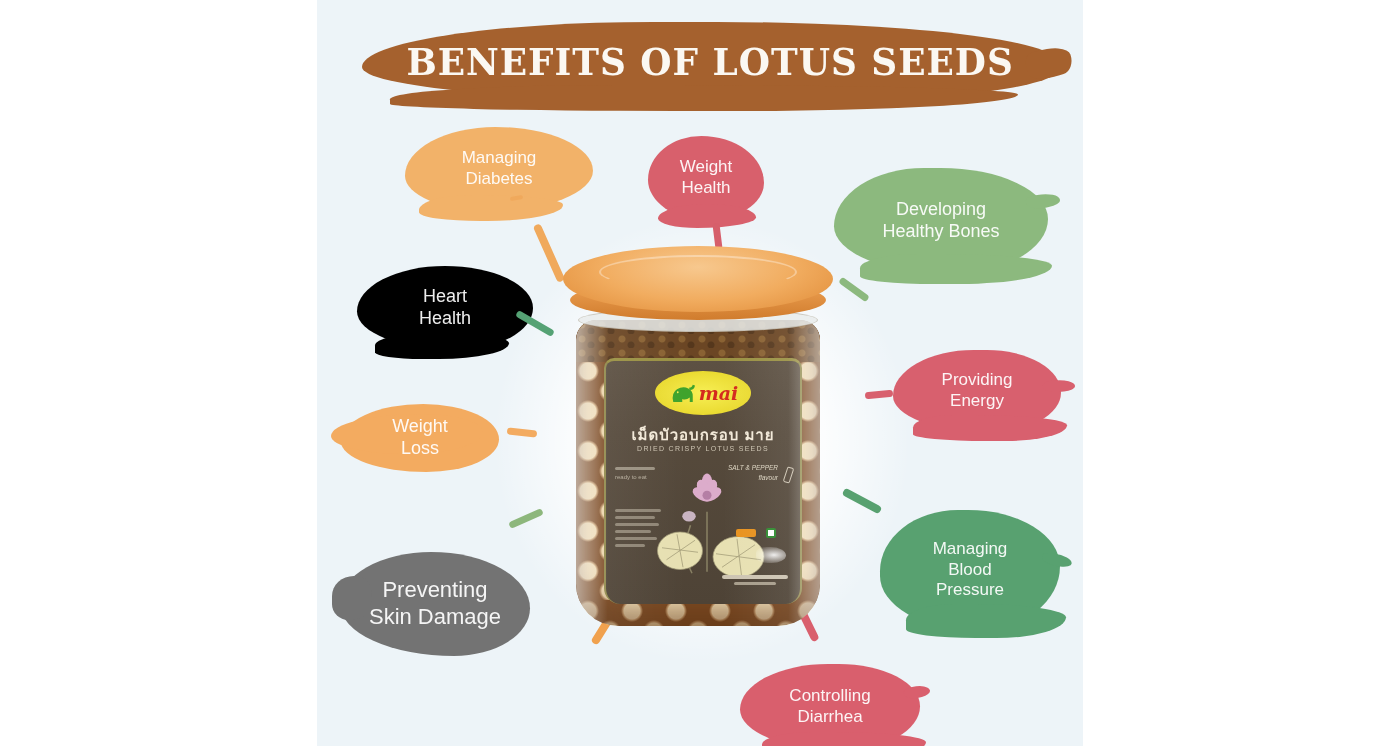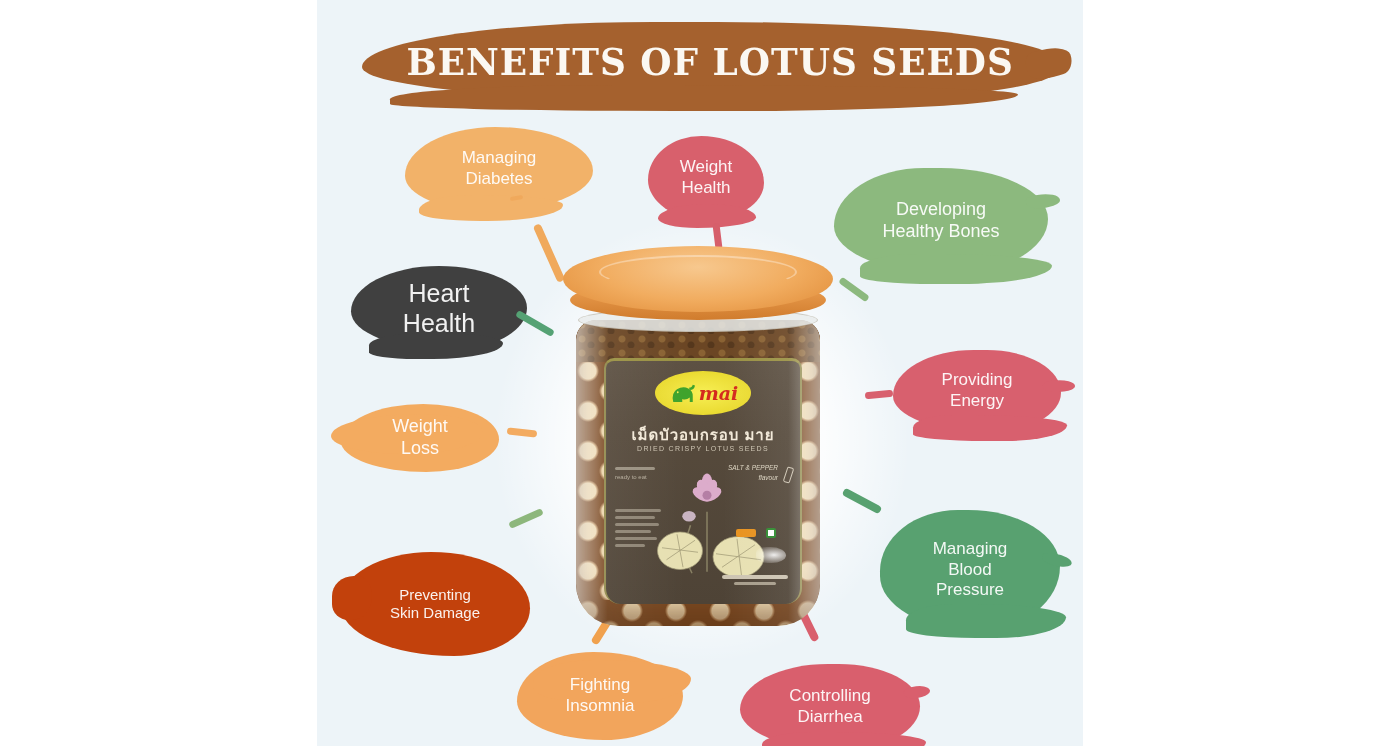--- a/index.html
+++ b/index.html
@@ -43,21 +43,21 @@
   #b2::before { left:10px; right:8px; bottom:-8px; height:24px;
         border-radius:50% 50% 60% 40% / 60% 55% 45% 40%; }
 
   #b3 { left:517px; top:168px; width:214px; height:106px; background:#8cb97e; font-size:18px;
         border-radius:42% 50% 46% 54% / 55% 48% 52% 45%;align-items:center; }
   #b3::before { left:26px; right:-4px; bottom:-10px; height:30px;
         border-radius:35% 65% 55% 45% / 55% 45% 70% 30%; }
   #b3::after { display:block; right:-12px; top:26px; width:34px; height:14px;
         border-radius:30% 70% 40% 60%; transform:rotate(-10deg); }
 
-  #b4 { left:34px;  top:266px; width:176px; height:84px; background:#404040; font-size:25px;
+  #b4 { left:40px;  top:266px; width:176px; height:84px; background:#000000; font-size:18px;
         border-radius:50% 50% 44% 56% / 54% 50% 50% 46%; }
   #b4::before { left:18px; right:24px; bottom:-9px; height:26px;
         border-radius:45% 55% 60% 40% / 55% 45% 70% 30%; }
 
   #b5 { left:576px; top:350px; width:168px; height:82px; background:#d8606e; font-size:17px;
         border-radius:48% 44% 42% 56% / 56% 52% 48% 44%; }
   #b5::before { left:20px; right:-6px; bottom:-9px; height:26px;
         border-radius:30% 70% 45% 55% / 55% 45% 70% 30%; }
   #b5::after { display:block; right:-14px; top:30px; width:32px; height:12px;
         border-radius:30% 70% 40% 60%; transform:rotate(-6deg); }
@@ -67,21 +67,21 @@
   #b6::before { left:-10px; right:16px; top:10px; height:40px;
         border-radius:60% 40% 50% 50% / 55% 45% 55% 45%; }
 
   #b7 { left:563px; top:510px; width:180px; height:120px; background:#58a170; font-size:17px;
         border-radius:44% 52% 46% 54% / 52% 48% 54% 46%; }
   #b7::before { left:26px; right:-6px; bottom:-8px; height:34px;
         border-radius:35% 65% 50% 50% / 55% 45% 70% 30%; }
   #b7::after { display:block; right:-12px; top:44px; width:30px; height:12px;
         border-radius:30% 70% 40% 60%; transform:rotate(8deg); }
 
-  #b8 { left:23px;  top:552px; width:190px; height:104px; background:#c2410c; font-size:15px;
+  #b8 { left:23px;  top:552px; width:190px; height:104px; background:#737373; font-size:22px;
         border-radius:48% 52% 40% 60% / 50% 54% 46% 50%; }
   #b8::before { left:-8px; top:24px; width:40px; height:44px;
         border-radius:60% 40% 55% 45% / 50% 50% 60% 40%; }
 
   #b9 { left:200px; top:652px; width:166px; height:88px; background:#f2a55c; font-size:17px;
         border-radius:46% 54% 48% 52% / 56% 50% 50% 44%; }
   #b9::before { left:16px; right:-8px; top:8px; height:44px;
         border-radius:40% 60% 50% 50% / 55% 45% 60% 40%; }
 
   #b10 { left:423px; top:664px; width:180px; height:86px; background:#d95f6d; font-size:17px;
@@ -198,22 +198,20 @@
 Health</span></div>
   <div class="blob" id="b5"><span>Providing
 Energy</span></div>
   <div class="blob" id="b6"><span>Weight
 Loss</span></div>
   <div class="blob" id="b7"><span>Managing
 Blood
 Pressure</span></div>
   <div class="blob" id="b8"><span>Preventing
 Skin Damage</span></div>
-  <div class="blob" id="b9"><span>Fighting
-Insomnia</span></div>
   <div class="blob" id="b10"><span>Controlling
 Diarrhea</span></div>
 
   <i class="dash" id="d1"></i>
   <i class="dash" id="d1b"></i>
   <i class="dash" id="d2"></i>
   <i class="dash" id="d3"></i>
   <i class="dash" id="d4"></i>
   <i class="dash" id="d5"></i>
   <i class="dash" id="d6"></i>

